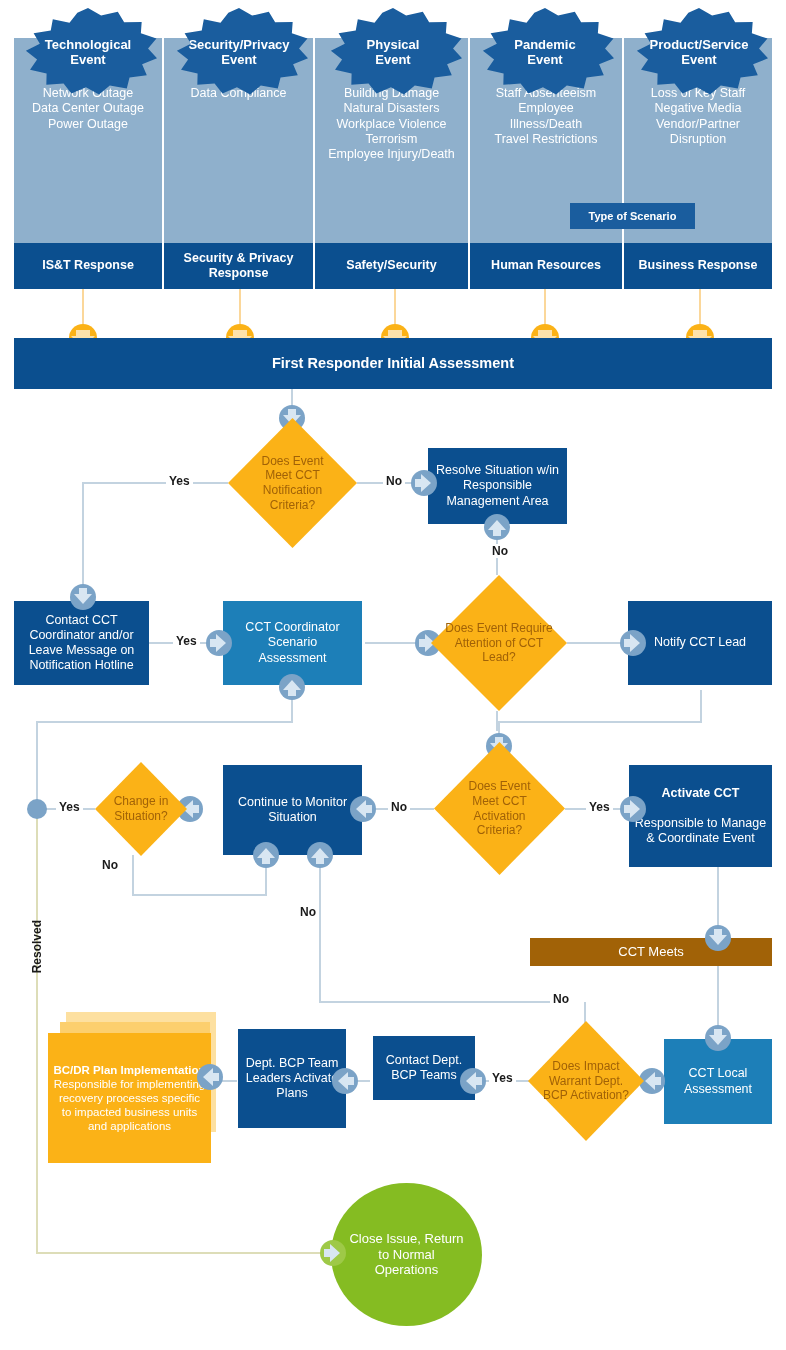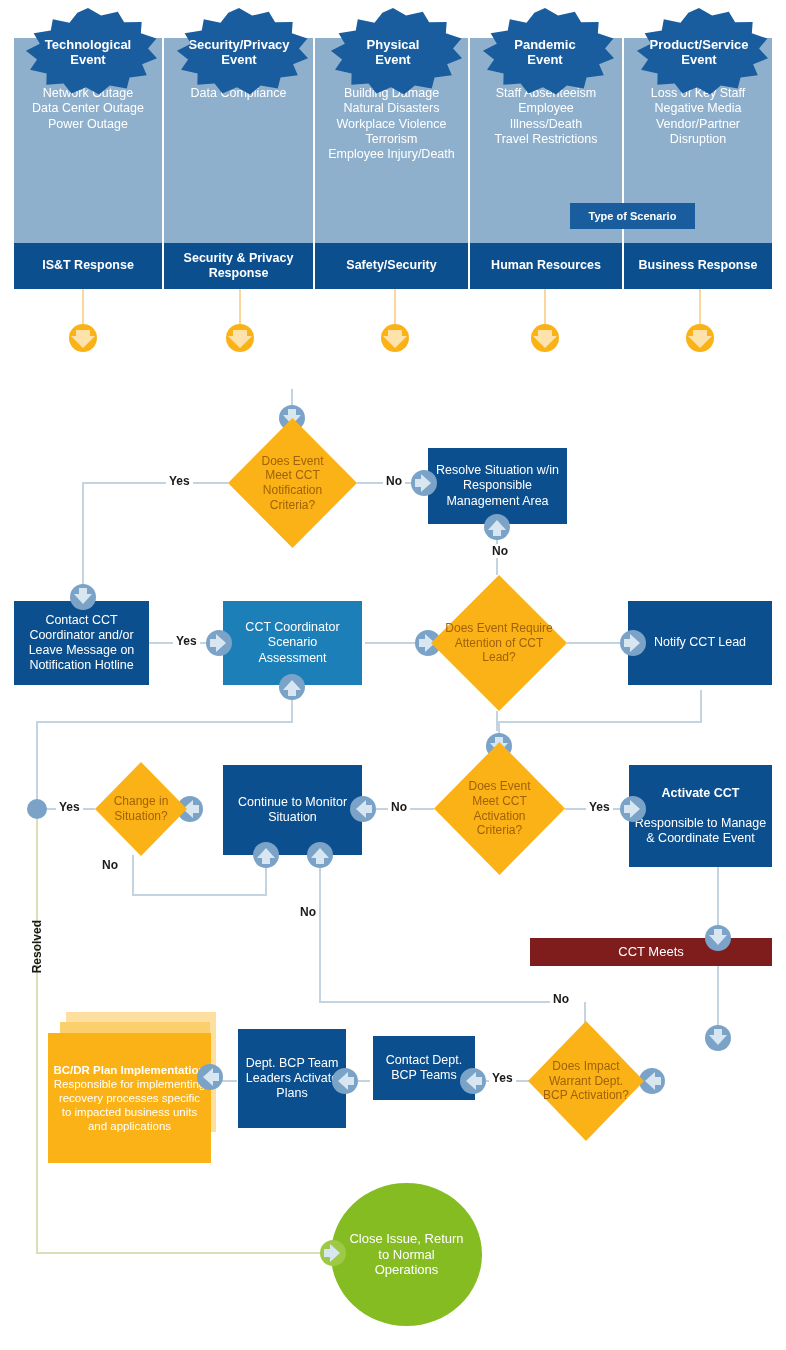--- a/index.html
+++ b/index.html
@@ -50,21 +50,21 @@
   }
   .scen-tag{
     position:absolute;background:#1a5d9e;color:#ffffff;font-size:11px;font-weight:bold;
     display:flex;align-items:center;justify-content:center;padding:3px 10px;
   }
 
   
   .bar-dark{background:#0b4f8f;color:#fff;font-size:14.5px;font-weight:bold;}
   .box-navy{background:#0b4f8f;color:#ffffff;font-size:12.5px;}
   .box-blue{background:#1d7fb8;color:#ffffff;font-size:12.5px;}
-  .box-gray{background:#7f1d1d;color:#ffffff;font-size:13px;}
+  .box-gray{background:#a16207;color:#ffffff;font-size:13px;}
   .box-orange{background:#fbb217;color:#ffffff;font-size:12.5px;}
   .ellipse-green{background:#85bc22;color:#ffffff;font-size:13px;border-radius:50%;}
   .diamond{background:#fbb217;color:#a16207;font-size:12px;}
   .diamond-inner{position:relative;z-index:2;}
   .diamond::before{
     content:"";position:absolute;left:0;top:0;right:0;bottom:0;background:#fbb217;
     clip-path:polygon(50% 0%,100% 50%,50% 100%,0% 50%);z-index:1;
   }
   .diamond{background:transparent !important;}
 
@@ -225,20 +225,23 @@
     <span>Business Response</span>
   </div>
   <div class="starburst" style="left:630px;top:8px;width:138px;height:88px;">
     <span><span>Product/Service</span><br><span>Event</span></span>
   </div>
 
   <div class="scen-tag" style="left:570px;top:203px;width:105px;height:20px;">
     <span>Type of Scenario</span>
   </div>
 
+  <div class="node bar-dark" style="left:14px;top:338px;width:758px;height:51px;">
+    <span>First Responder Initial Assessment</span>
+  </div>
 
   <div class="node diamond" style="left:228px;top:418px;width:129px;height:130px;">
     <span class="diamond-inner" style="padding:0 20px;">Does Event Meet CCT Notification Criteria?</span>
   </div>
 
   <div class="node box-navy" style="left:428px;top:448px;width:139px;height:76px;">
     <span style="padding:0 6px;">Resolve Situation w/in Responsible Management Area</span>
   </div>
 
   <div class="node box-navy" style="left:14px;top:601px;width:135px;height:84px;">
@@ -273,20 +276,23 @@
     <span style="padding:0 4px;">
       <span class="bold">Activate CCT</span><br>
       <span>Responsible to Manage &amp; Coordinate Event</span>
     </span>
   </div>
 
   <div class="node box-gray" style="left:530px;top:938px;width:242px;height:28px;">
     <span>CCT Meets</span>
   </div>
 
+  <div class="node box-blue" style="left:664px;top:1039px;width:108px;height:85px;">
+    <span>CCT Local Assessment</span>
+  </div>
 
   <div class="node diamond" style="left:528px;top:1021px;width:116px;height:120px;">
     <span class="diamond-inner" style="padding:0 14px;">Does Impact Warrant Dept. BCP Activation?</span>
   </div>
 
   <div class="node box-navy" style="left:373px;top:1036px;width:102px;height:64px;">
     <span style="padding:0 4px;">Contact Dept. BCP Teams</span>
   </div>
 
   <div class="node box-navy" style="left:238px;top:1029px;width:108px;height:99px;">

